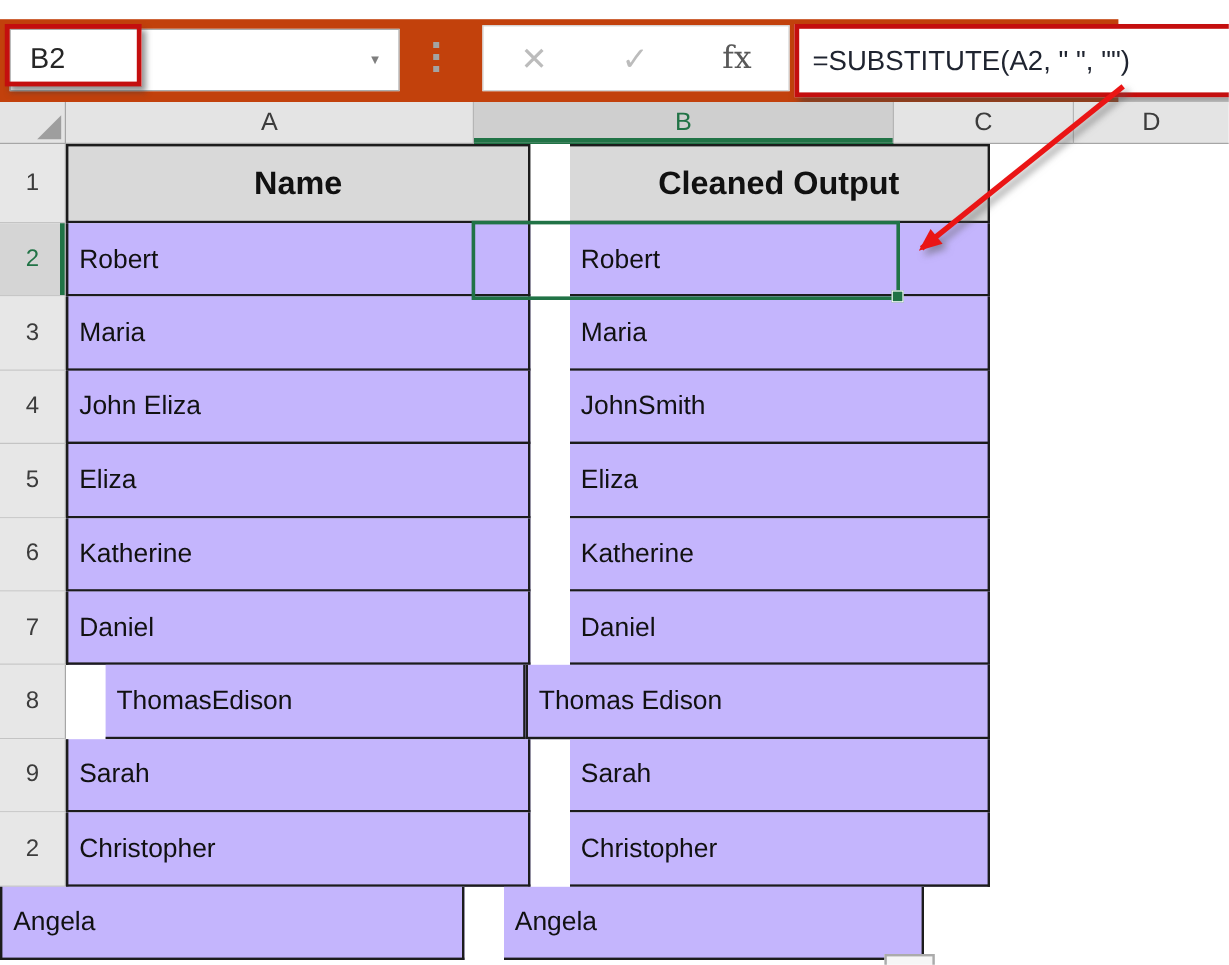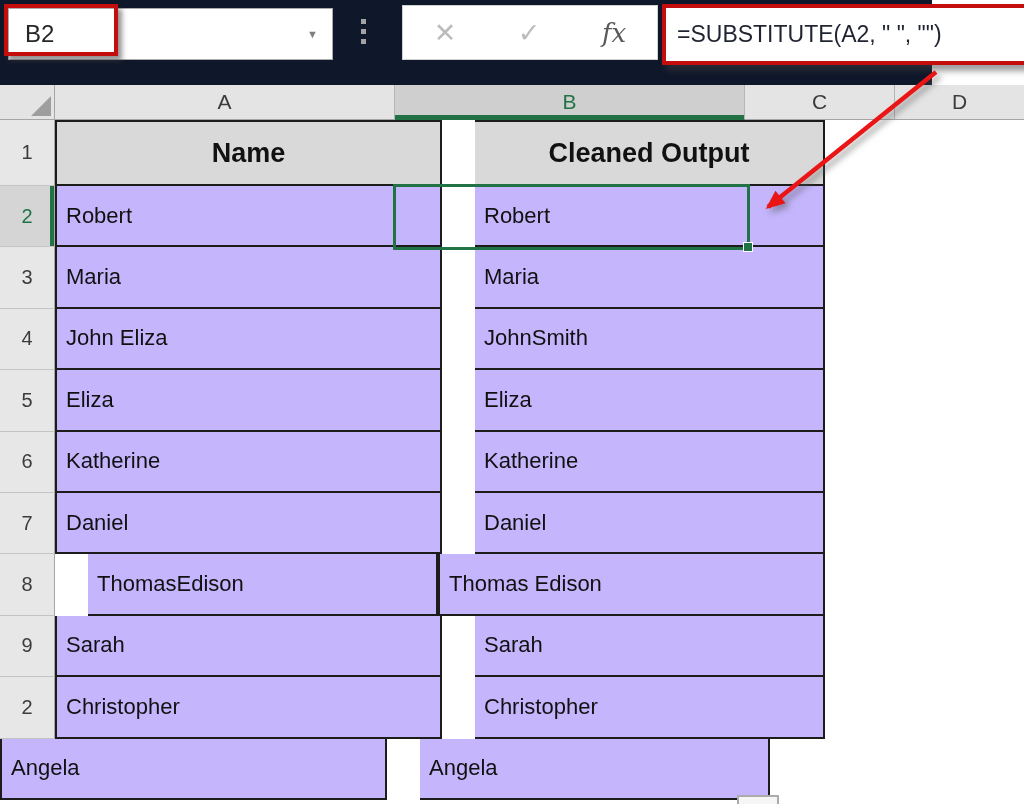--- a/index.html
+++ b/index.html
@@ -1,33 +1,33 @@
 <!DOCTYPE html>
 <html><head>
 <meta charset="utf-8">
 <style>
   * { margin:0; padding:0; box-sizing:border-box; }
   html,body { width:1024px; height:804px; }
   body { font-family:"Liberation Sans", sans-serif; background:#ffffff; overflow:hidden; position:relative; }
 
   
-  .toolbar { position:absolute; left:0; top:0; width:932px; height:85px; background:#0f172a; }
+  .toolbar { position:absolute; left:0; top:16px; width:932px; height:85px; background:#c2410c; }
   .name-box { position:absolute; left:8px; top:8px; width:325px; height:52px; background:#ffffff;
               border:1px solid #ababab; display:flex; align-items:center; }
   .name-box-value { font-size:24px; color:#262626; padding-left:16px; }
   .name-dropdown { position:absolute; right:14px; top:50%; transform:translateY(-50%);
                    font-size:11px; color:#7e7e7e; }
   .red-rect-name { position:absolute; left:4px; top:4px; width:114px; height:52px;
                    border:4px solid #c40e0e; box-shadow:4px 5px 5px rgba(60,60,60,.55); }
   .dots-sep { position:absolute; left:361px; top:19px; display:flex; flex-direction:column; gap:5px; cursor:ew-resize; }
   .dots-sep .dot { width:5px; height:5px; background:#a3a3a3; }
   .fx-box { position:absolute; left:402px; top:5px; width:256px; height:55px; background:#ffffff;
             border:1px solid #d2d2d2; display:flex; align-items:center; justify-content:space-around; }
   .icon-cancel, .icon-enter { font-size:27px; color:#bcbcbc; }
-  .icon-fx { font-family:"DejaVu Serif", serif; font-style:italic; font-size:26px; color:#595959; }
+  .icon-fx { font-family:"DejaVu Serif", serif; font-size:26px; color:#595959; }
   .formula-box { position:absolute; left:662px; top:4px; width:372px; height:61px; background:#ffffff;
                  border:4px solid #c40e0e; box-shadow:4px 6px 6px rgba(60,60,60,.5);
                  display:flex; align-items:center; }
   .formula-text { font-size:23px; color:#1f2430; padding-left:11px; white-space:pre; }
 
   
   .sheet { position:absolute; left:0; top:85px; width:1024px; height:719px; background:#ffffff; }
 
   .colhdr-row { display:flex; height:35px; }
   .colhdr { background:#e4e4e4; border-right:1px solid #b5b5b5; border-bottom:1px solid #a6a6a6;

